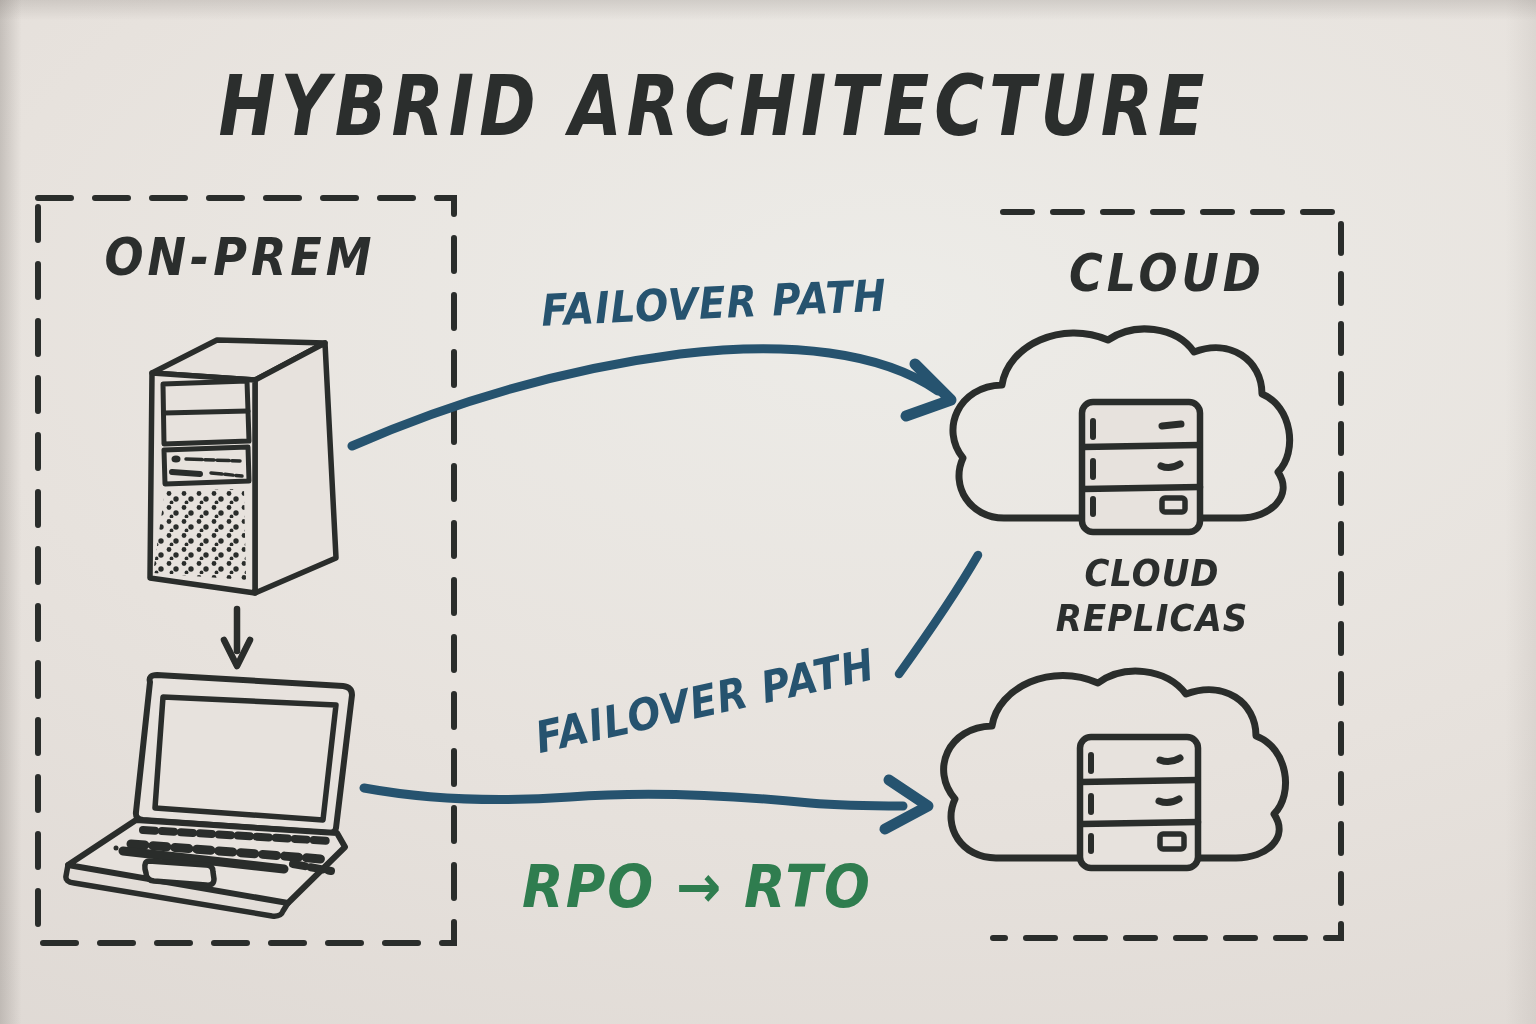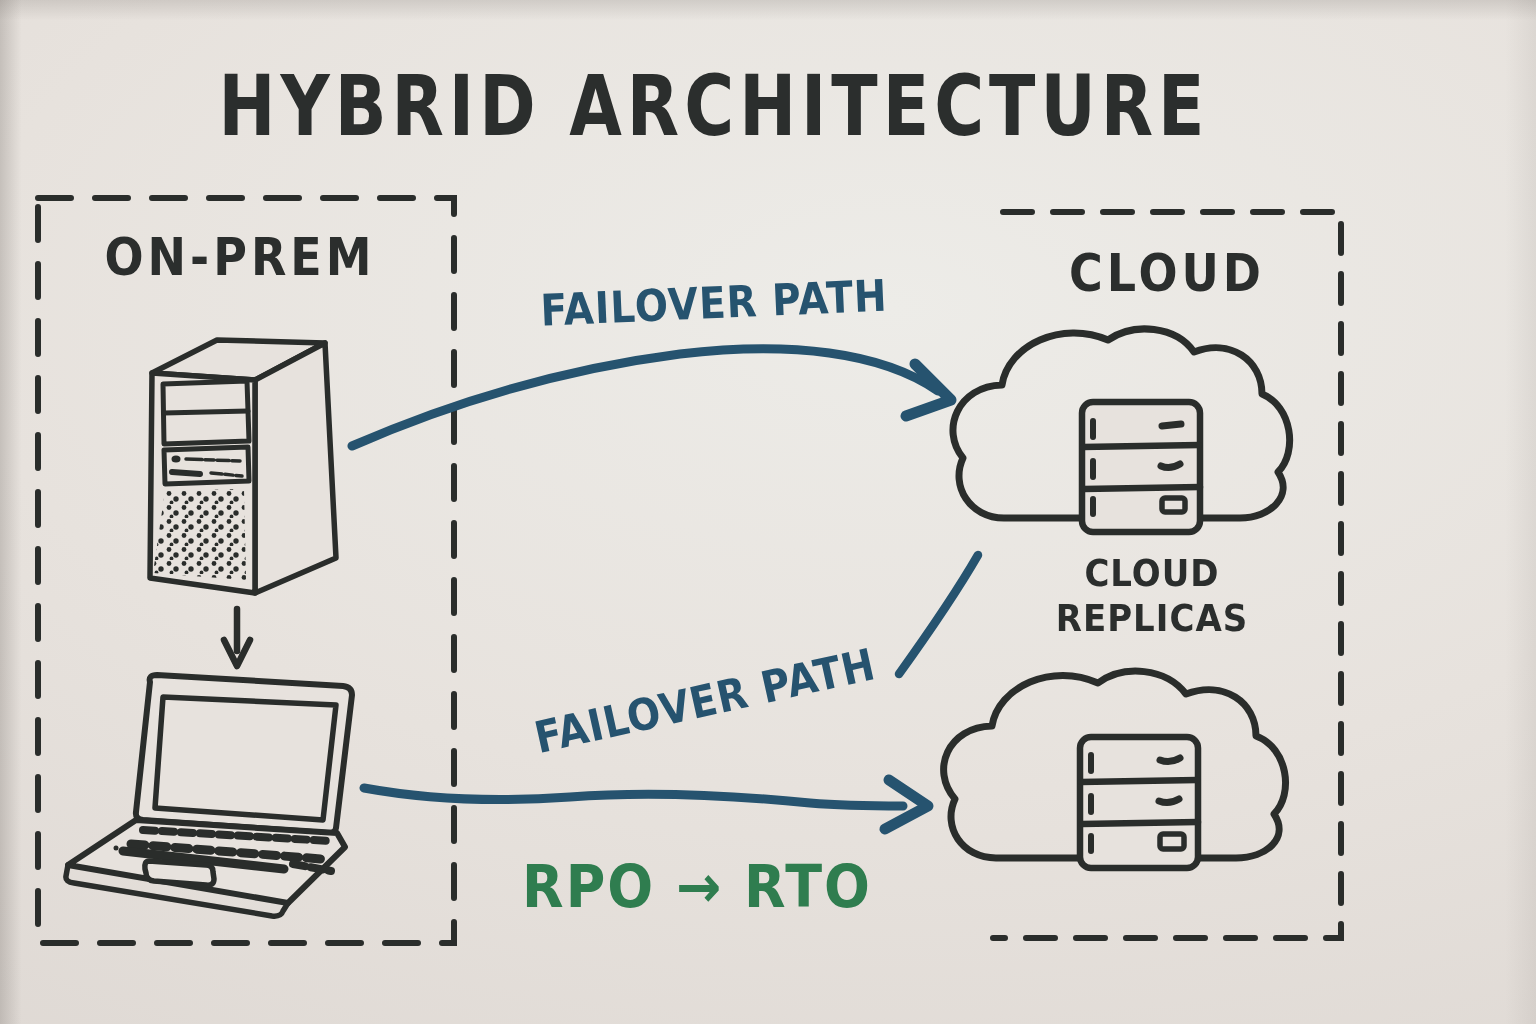--- a/index.html
+++ b/index.html
@@ -5,21 +5,21 @@
   html,body{margin:0;padding:0;}
   body{
     width:1536px;height:1024px;overflow:hidden;position:relative;
     font-family:"DejaVu Sans","Liberation Sans",sans-serif;
     background:
       linear-gradient(90deg, rgba(110,104,99,.28) 0, rgba(110,104,99,0) 1.4%),
       linear-gradient(180deg, rgba(110,104,99,.20) 0, rgba(110,104,99,0) 2%),
       linear-gradient(270deg, rgba(110,104,99,.10) 0, rgba(110,104,99,0) 2%),
       radial-gradient(120% 95% at 58% 30%, #edece8 0%, #e7e2dd 50%, #ddd7d2 100%);
   }
-  .board{position:absolute;inset:0;}
+  .board{position:absolute;inset:0;font-style:italic;}
   svg.art{position:absolute;left:0;top:0;z-index:1;}
   .txt{
     position:absolute;z-index:2;white-space:nowrap;font-weight:bold;
     color:#2b2e2d;transform-origin:center center;
   }
   .title{
     left:714px;top:106px;font-size:68px;letter-spacing:5px;
     transform:translate(-50%,-50%) scaleY(1.22);
   }
   .zone-label{font-size:46px;letter-spacing:4px;}

